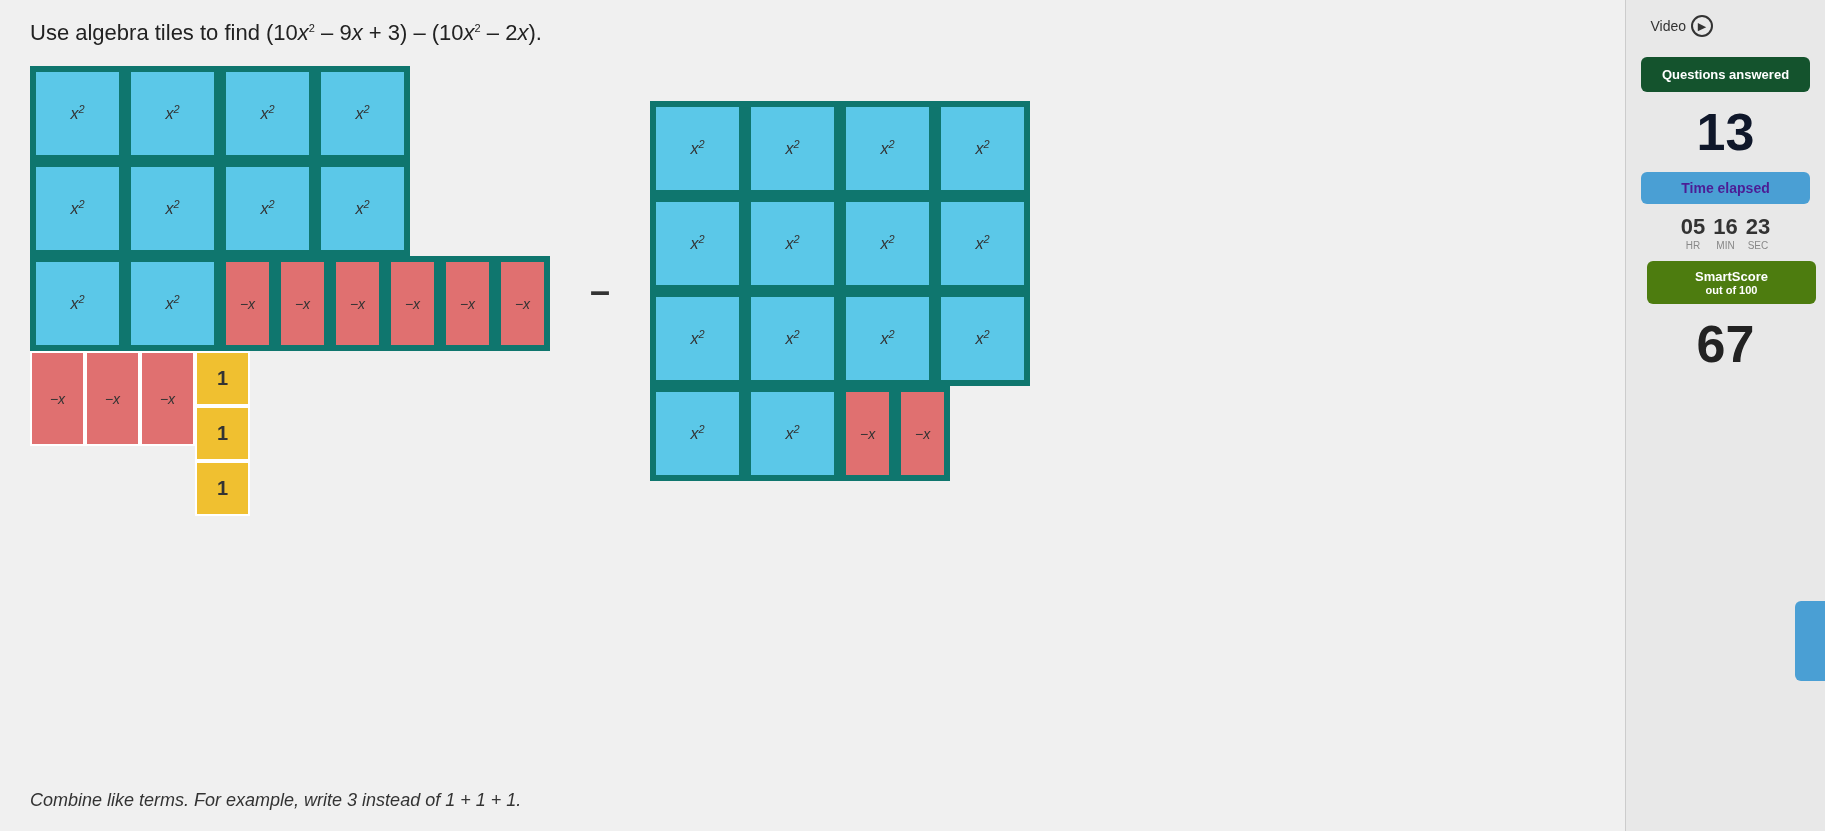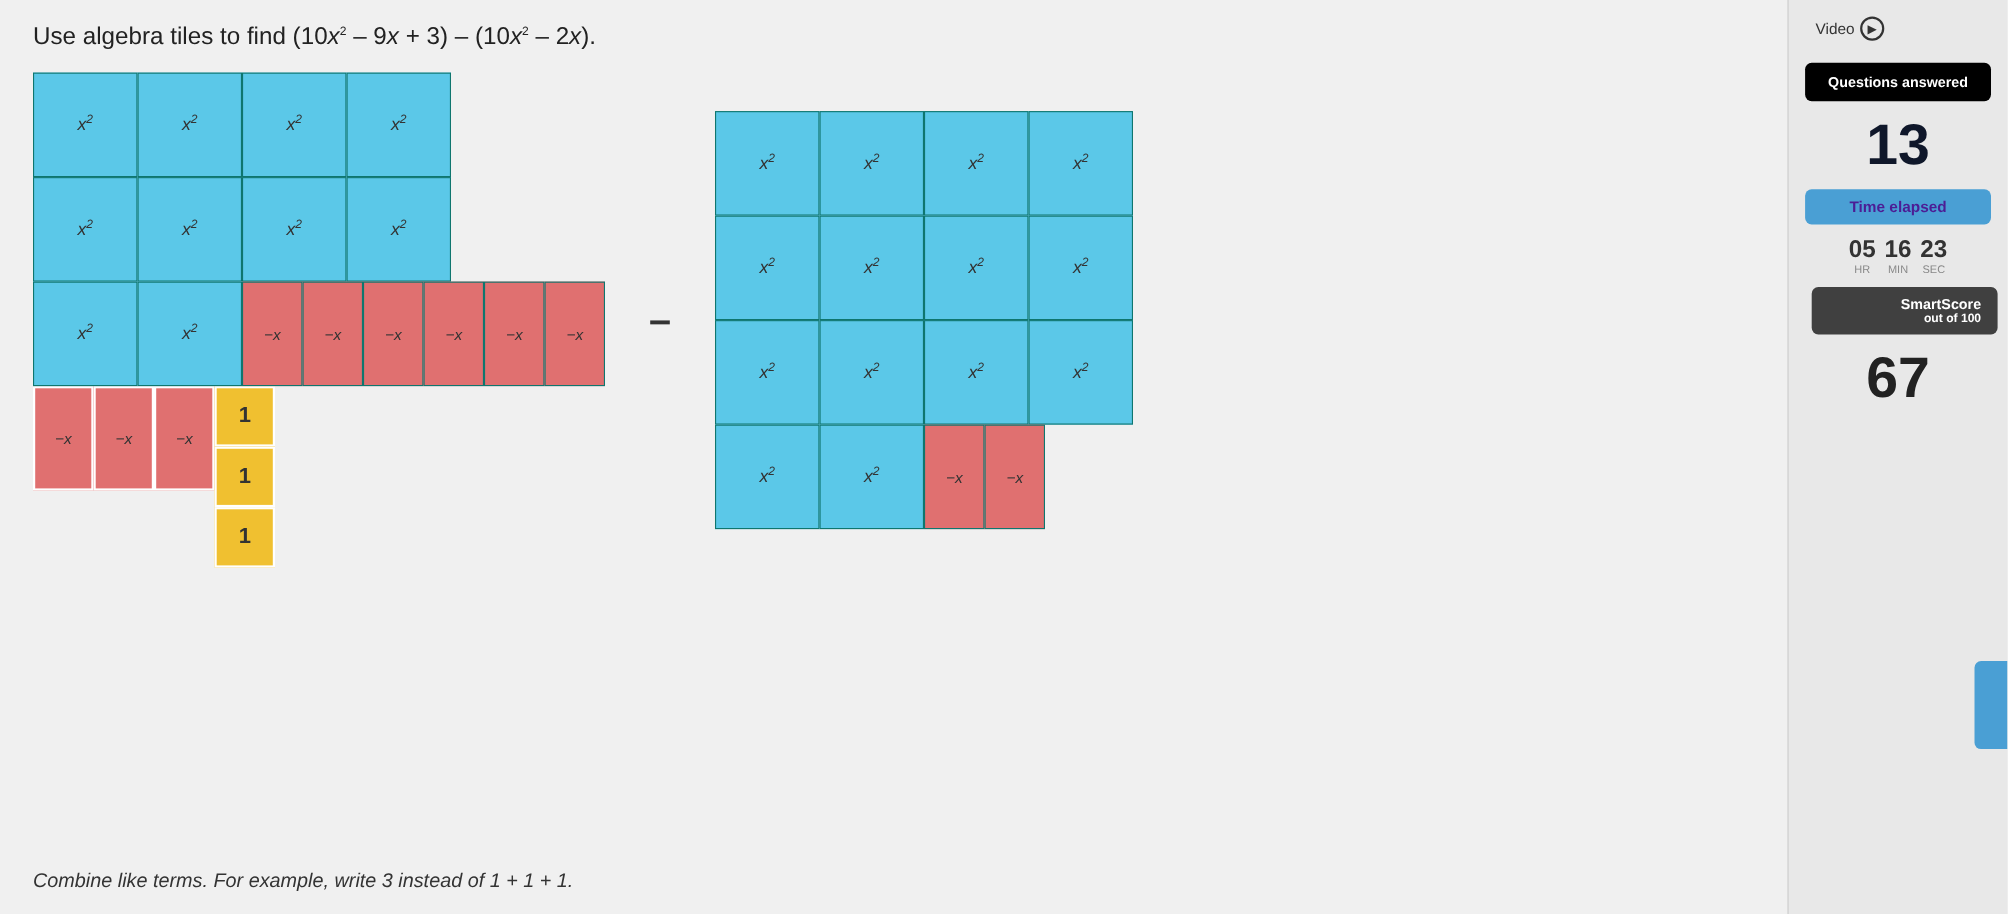--- a/index.html
+++ b/index.html
@@ -45,21 +45,21 @@
     }
 
     .tile-row {
       display: flex;
       gap: 0;
     }
 
     .tile {
       width: 95px;
       height: 95px;
-      border: 1px solid #0f766e;
+      border: 6px solid #0f766e;
       display: flex;
       align-items: center;
       justify-content: center;
       font-size: 18px;
       color: #333;
       font-style: italic;
       position: relative;
     }
 
     .tile-blue {
@@ -111,21 +111,21 @@
       height: 22px;
       border: 2px solid #333;
       border-radius: 50%;
       display: flex;
       align-items: center;
       justify-content: center;
       font-size: 11px;
     }
 
     .questions-answered-btn {
-      background: #000000;
+      background: #14532d;
       color: white;
       border: none;
       border-radius: 6px;
       padding: 10px 15px;
       font-size: 13px;
       font-weight: bold;
       text-align: center;
       cursor: pointer;
       width: 100%;
     }
@@ -164,25 +164,25 @@
       font-weight: bold;
     }
 
     .timer-label {
       font-size: 10px;
       color: #888;
       text-transform: uppercase;
     }
 
     .smart-score-box {
-      background: #404040;
+      background: #4d7c0f;
       color: white;
       border-radius: 6px;
       padding: 8px 15px;
-      text-align: right;
+      text-align: center;
       font-size: 13px;
       font-weight: bold;
       width: 100%;
       margin-left: 12px;
     }
 
     .smart-score-number {
       font-size: 52px;
       font-weight: bold;
       color: #222;

